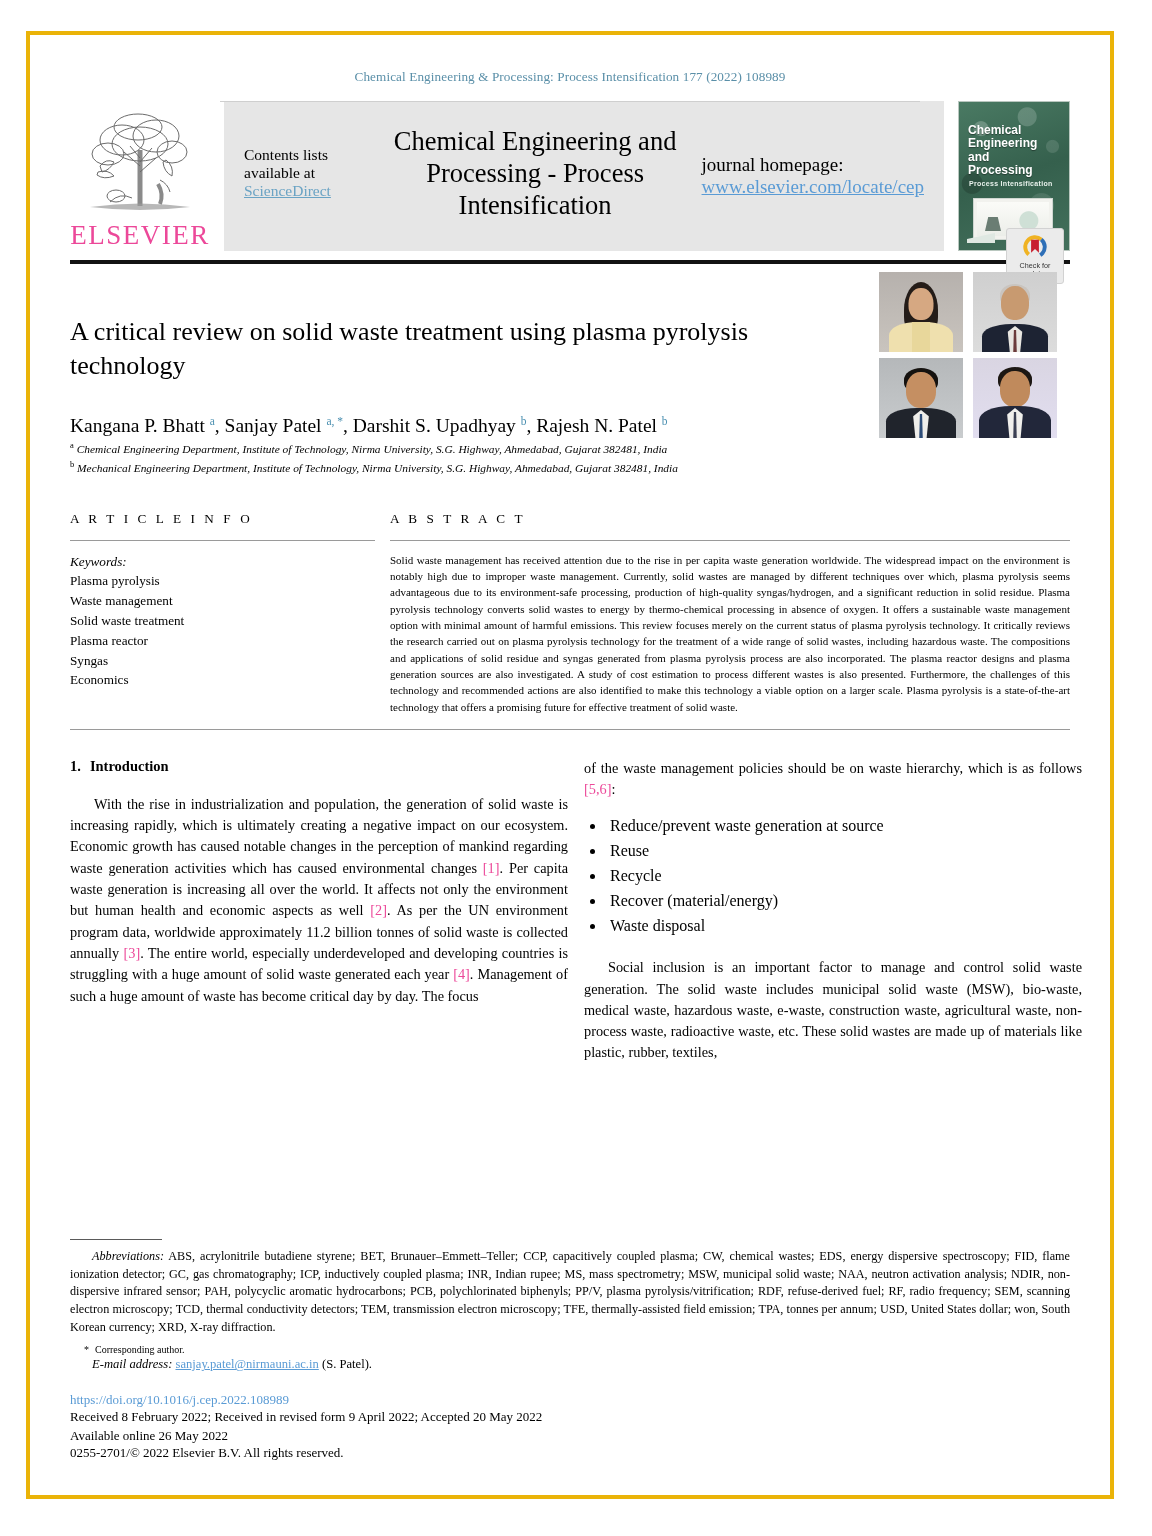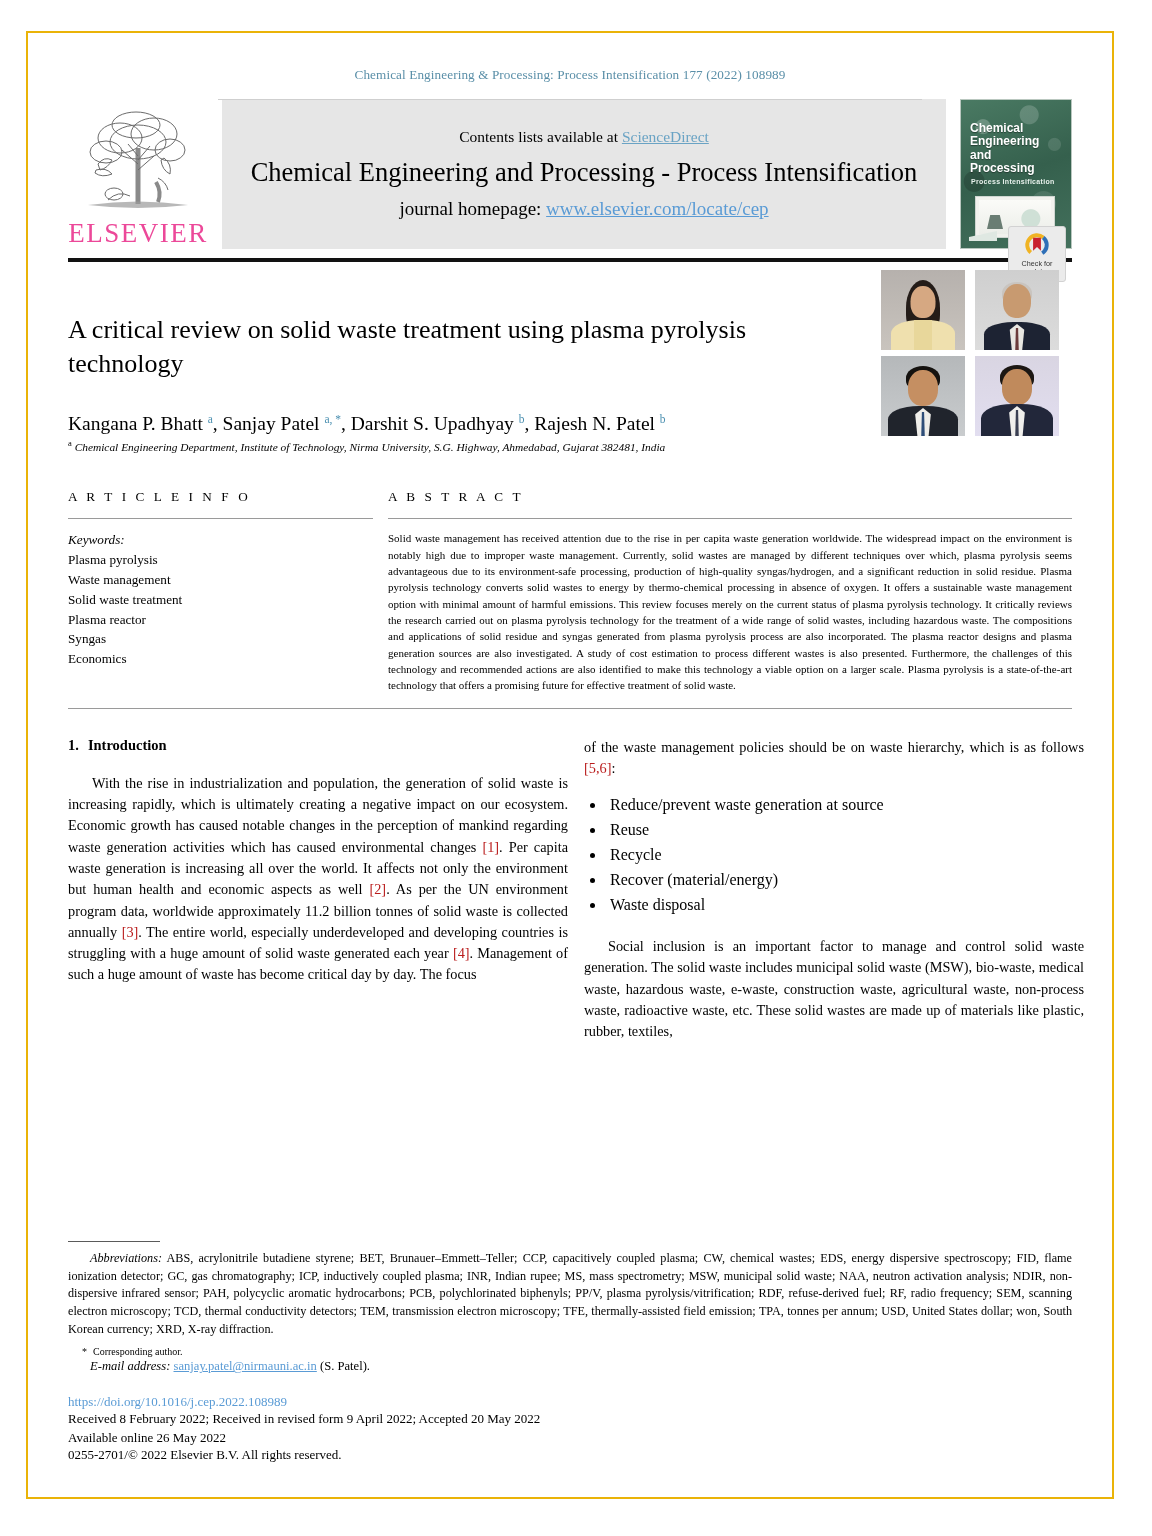--- a/index.html
+++ b/index.html
@@ -15,21 +15,21 @@
     position: relative;
     overflow: hidden;
   }
 
   #page-frame {
     position: absolute;
     left: 26px;
     top: 31px;
     width: 1088px;
     height: 1468px;
-    border: 2px solid #eab308;
+    border: 4px solid #eab308;
     box-sizing: border-box;
     background: #fff;
   }
 
   #page-inner {
     position: absolute;
     left: 0; top: 0;
     width: 100%;
     height: 100%;
     box-sizing: border-box;
@@ -82,21 +82,21 @@
     color: #ec4899;
     font-weight: 400;
     line-height: 1;
     margin-top: 2px;
   }
   .journal-band {
     flex: 1 1 auto;
     background: #e6e6e6;
     margin: 0 14px 0 14px;
     display: flex;
-    flex-direction: column;
+    flex-direction: row;
     justify-content: center;
     align-items: center;
     padding: 8px 20px;
     box-sizing: border-box;
   }
   .contents-line {
     font-size: 15.5px;
     margin-bottom: 6px;
   }
   .sd-link { color: #6aa3c4; }
@@ -326,21 +326,21 @@
   .sec-heading .num { margin-right: 9px; }
   .body-p {
     font-size: 14.3px;
     line-height: 1.49;
     text-align: justify;
     text-justify: inter-word;
     text-indent: 24px;
     margin: 0 0 11px 0;
   }
   .body-p.noindent { text-indent: 0; }
-  .ref { color: #b91c1c; }
+  .ref { color: #ec4899; }
   ul.hierarchy {
     margin: 14px 0 18px 0;
     padding-left: 22px;
     font-size: 16px;
     line-height: 1.56;
   }
   ul.hierarchy li { margin: 0; padding-left: 4px; }
 
   
   .footnote-zone {
@@ -490,20 +490,21 @@
         <div class="ph-tie" style="width:11px;height:26px;background:#3a3f52;"></div>
       </div>
     </div>
 
     <h1 class="article-title">A critical review on solid waste treatment using plasma pyrolysis technology</h1>
 
     <div class="authors">Kangana P. Bhatt <sup>a</sup>, Sanjay Patel <sup>a, *</sup>, Darshit S. Upadhyay <sup>b</sup>, Rajesh N. Patel <sup>b</sup></div>
 
     <div class="affils">
           <div><sup>a</sup> Chemical Engineering Department, Institute of Technology, Nirma University, S.G. Highway, Ahmedabad, Gujarat 382481, India</div>
+          <div><sup>b</sup> Mechanical Engineering Department, Institute of Technology, Nirma University, S.G. Highway, Ahmedabad, Gujarat 382481, India</div>
         </div>
   </div>
 
   <div class="info-abstract">
     <div class="info-col">
       <div class="sec-label">A R T I C L E   I N F O</div>
       <div class="sec-rule"></div>
       <div class="kw-head">Keywords:</div>
       <div id="keywords-list">
             <div class="kw-item">Plasma pyrolysis</div>

